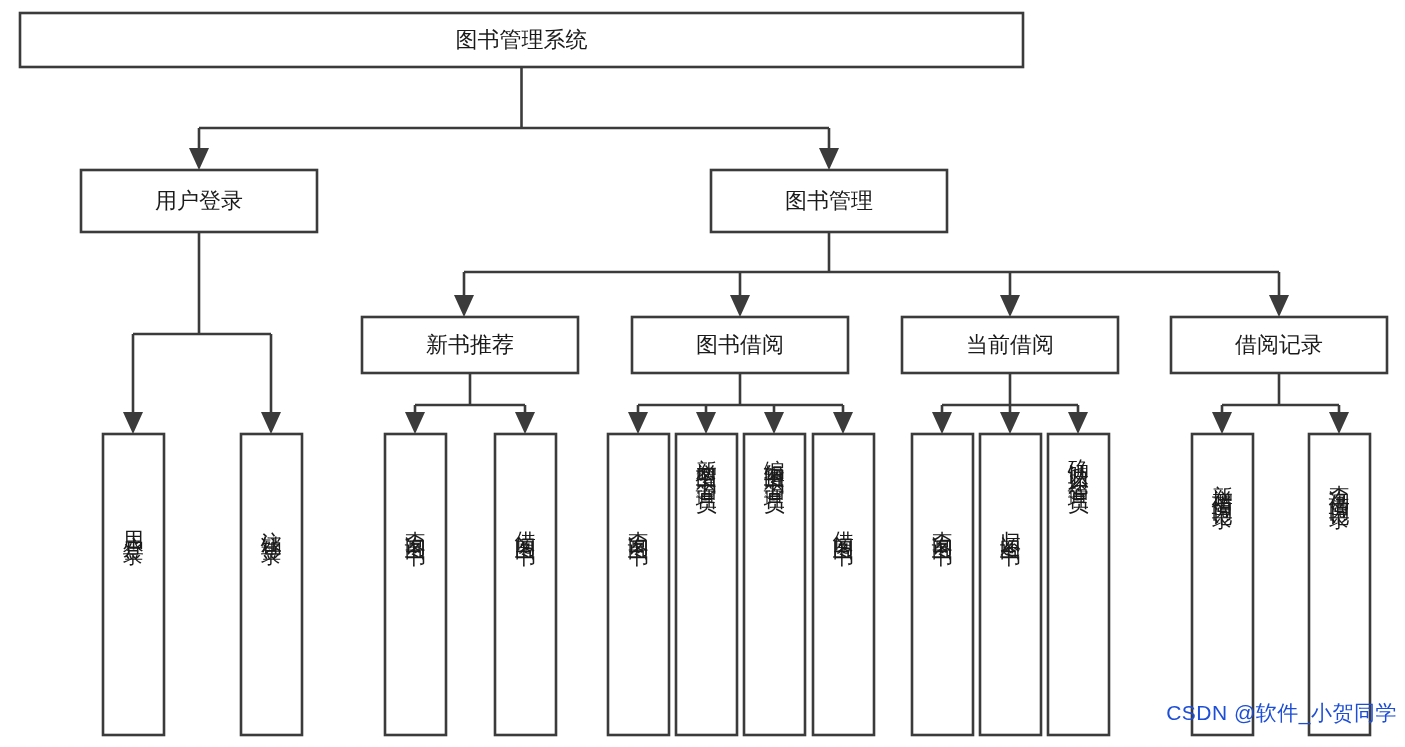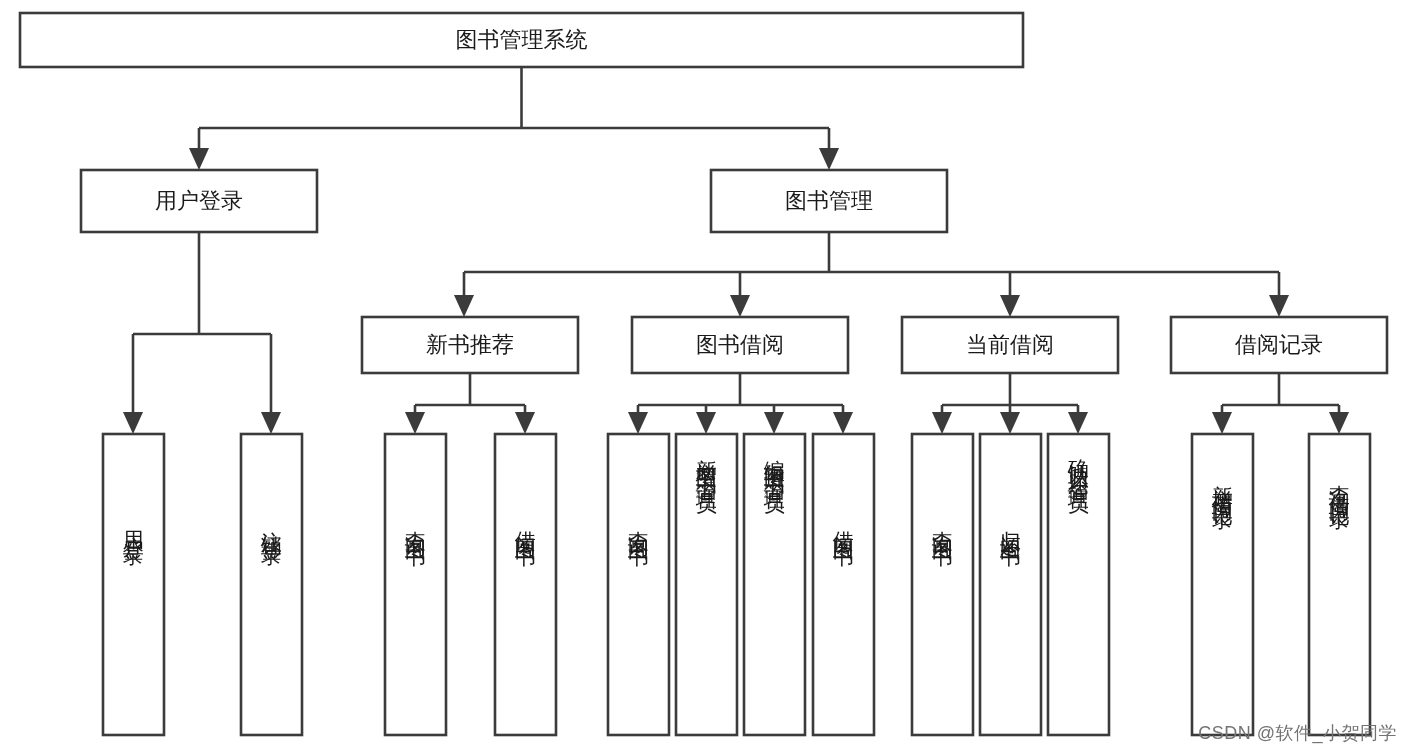--- a/index.html
+++ b/index.html
@@ -61,24 +61,24 @@
     font-family: "Liberation Sans", "DejaVu Sans", sans-serif;
     font-size: 21px;
     line-height: 1.32;
     letter-spacing: 5px;
     color: #1a1a1a;
     white-space: nowrap;
   }
   .watermark {
     position: absolute;
     right: 8px;
-    bottom: 2px;
-    font-family: "Liberation Sans", "DejaVu Sans", sans-serif;
-    font-size: 18px;
-    color: #737373;
+    bottom: 20px;
+    font-family: "Liberation Sans", "DejaVu Sans", sans-serif;
+    font-size: 21px;
+    color: #1d4ed8;
     white-space: nowrap;
     letter-spacing: 0.5px;
   }
 </style>
 </head>
 <body>
 
 <div id="diagram-root">
 
   <svg class="diagram" viewBox="0 0 1405 747" xmlns="http://www.w3.org/2000/svg">

